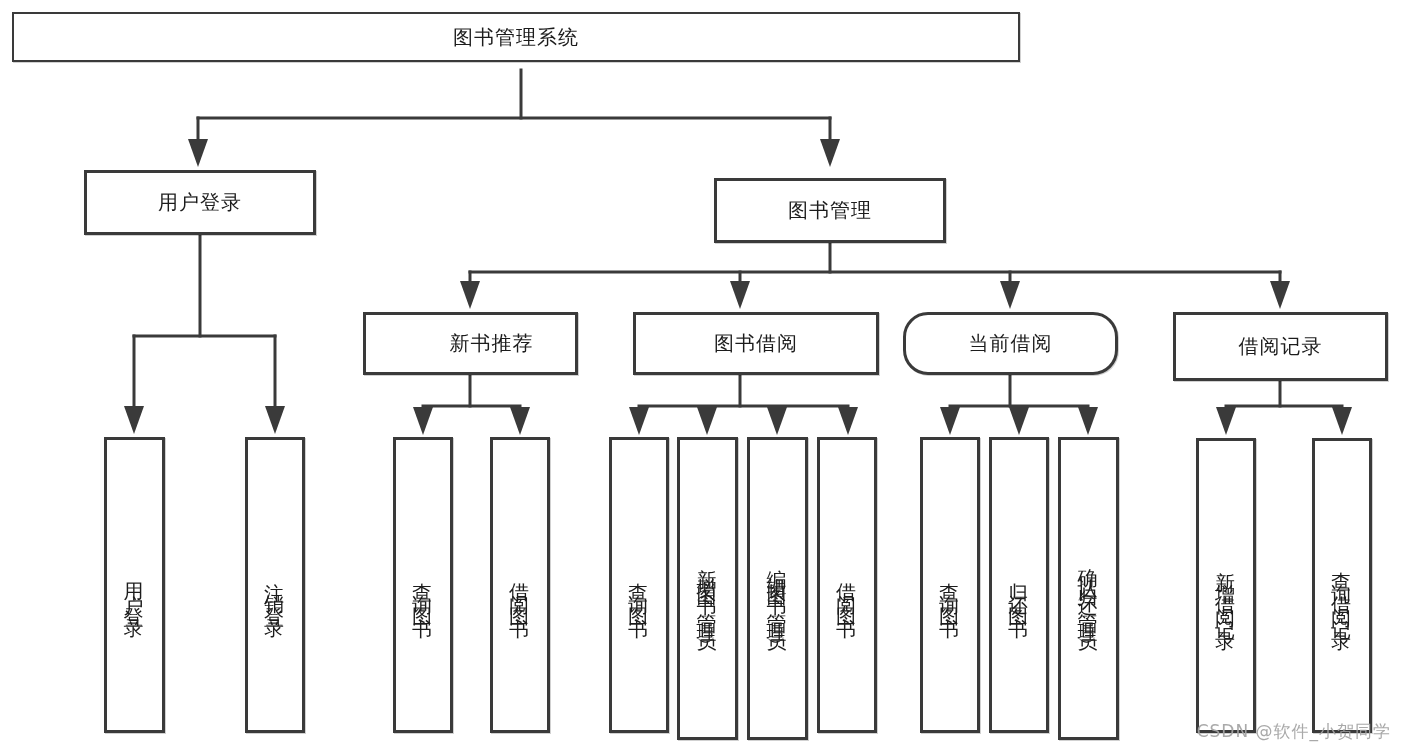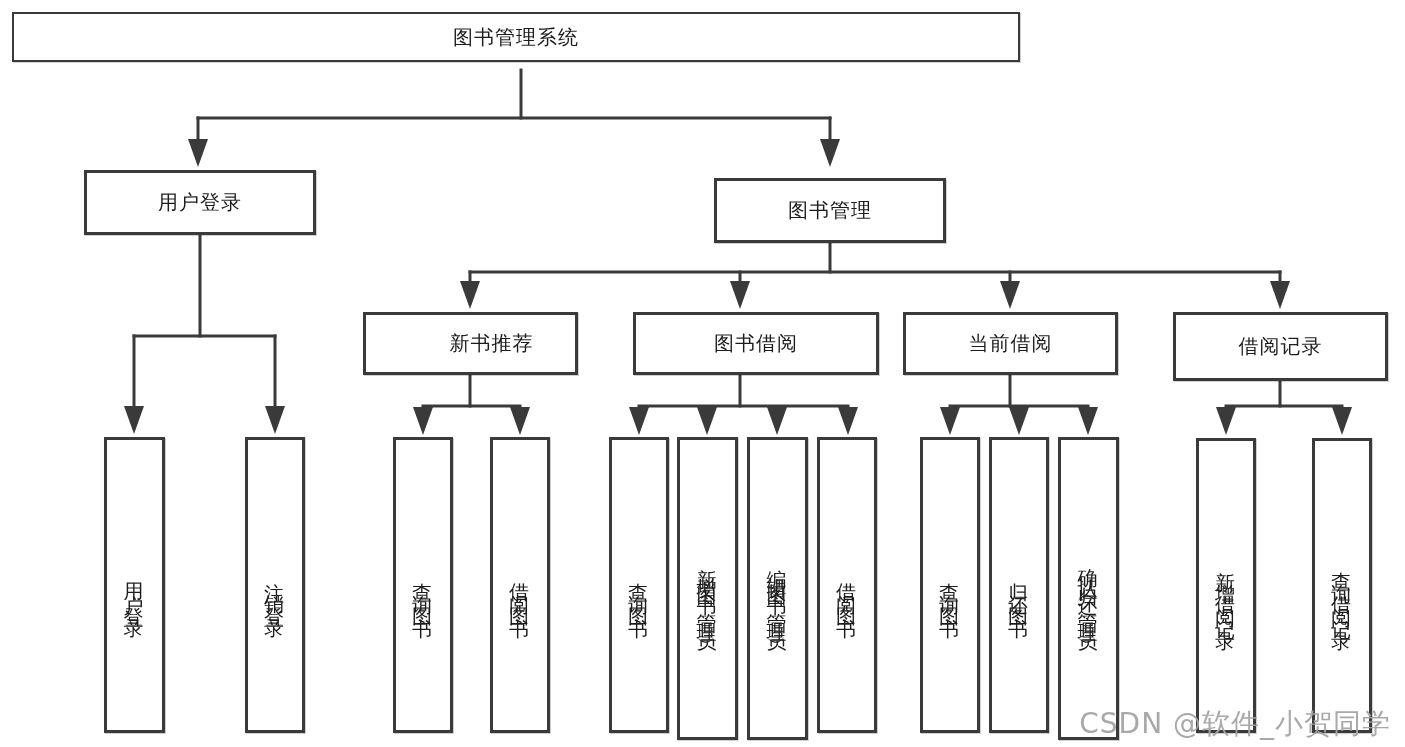--- a/index.html
+++ b/index.html
@@ -48,21 +48,21 @@
   }
   .v-label.tight {
     letter-spacing: 9px;
     padding-top: 9px;
   }
   #watermark {
     position: absolute;
     right: 14px;
     bottom: 4px;
     z-index: 3;
-    font-size: 28px;
+    font-size: 17px;
     color: rgba(164,164,164,0.95);
     letter-spacing: 1px;
     white-space: nowrap;
   }
   .wire { stroke: #3a3a3a; stroke-width: 3; fill: none; stroke-linecap: square; }
   .head { fill: #3a3a3a; stroke: none; }
 </style>
 </head>
 <body>
 
@@ -143,21 +143,21 @@
   <div class="box" style="left:714px; top:170px; width:232px; height:65px;margin-top:8px;">
     <span class="h-label">图书管理</span>
   </div>
 
   <div class="box" style="left:363px; top:312px; width:215px; height:63px;padding-left:42px;">
     <span class="h-label">新书推荐</span>
   </div>
   <div class="box" style="left:633px; top:312px; width:246px; height:63px;">
     <span class="h-label">图书借阅</span>
   </div>
-  <div class="box" style="left:903px; top:312px; width:215px; height:63px;">
+  <div class="box" style="left:903px; top:312px; width:215px; height:63px;border-radius:25px;">
     <span class="h-label">当前借阅</span>
   </div>
   <div class="box" style="left:1173px; top:312px; width:215px; height:69px;">
     <span class="h-label">借阅记录</span>
   </div>
 
   <div class="box" style="left:104px; top:437px; width:61px; height:296px;">
     <span class="v-label">用户登录</span>
   </div>
   <div class="box" style="left:245px; top:437px; width:60px; height:296px;">

